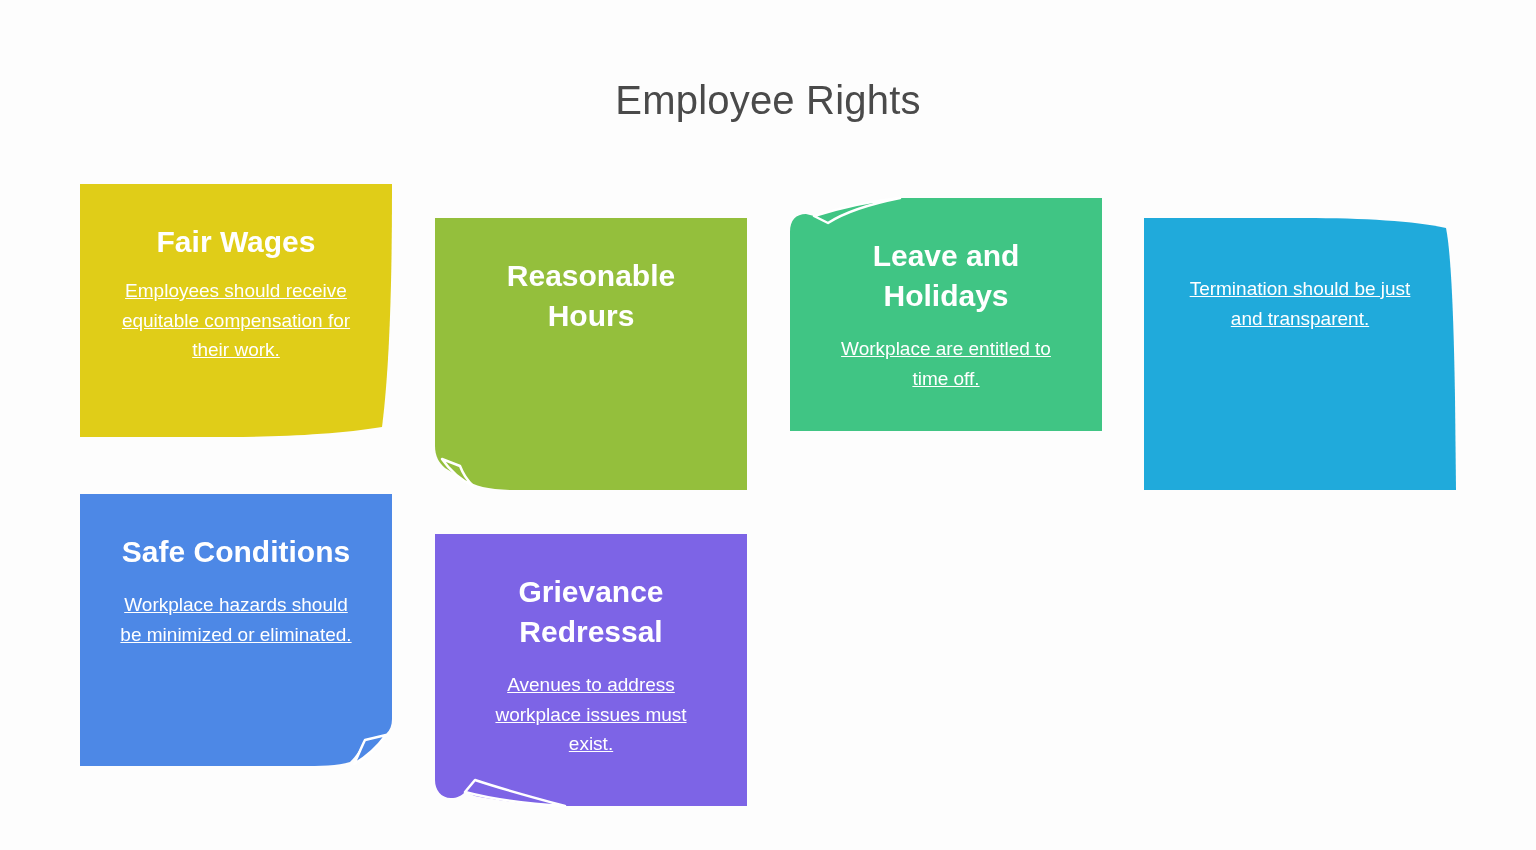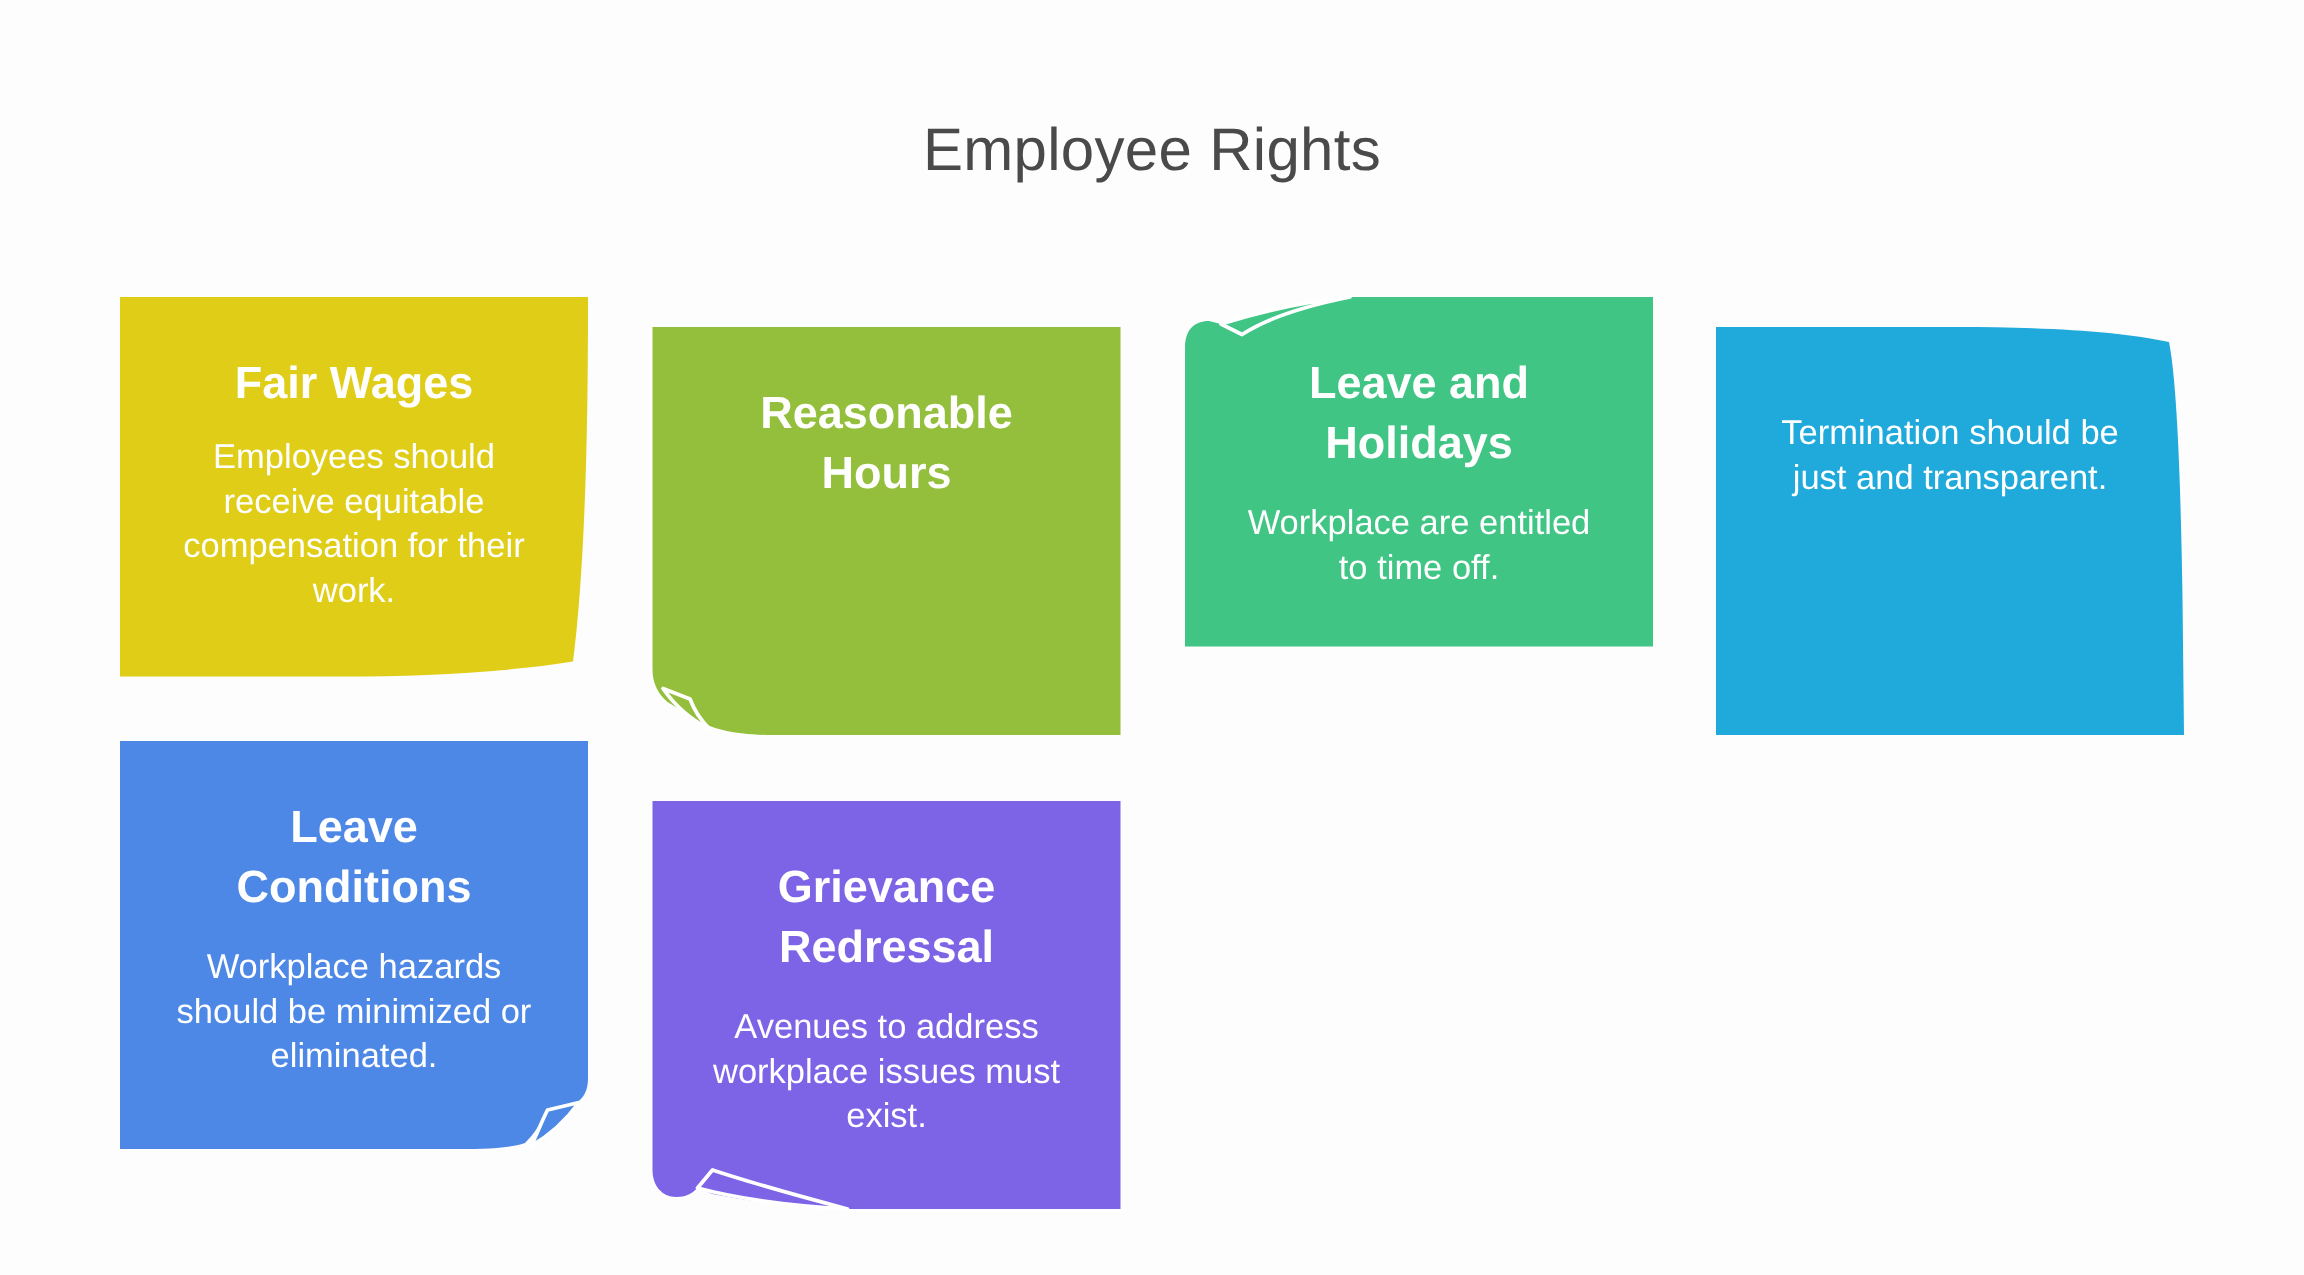--- a/index.html
+++ b/index.html
@@ -49,32 +49,33 @@
       text-align: center;
       box-sizing: border-box;
     }
     .card .title {
       font-weight: bold;
       font-size: 30px;
       line-height: 40px;
       width: 240px;
     }
     .card .desc {
-      font-size: 23px;
+      font-size: 19px;
       line-height: 29.5px;
       margin-top: 14px;
       width: 240px;
+      text-decoration: underline;
     }
   </style>
 </head>
 <body>
 
 <div class="page-title">Employee Rights</div>
 
-<div class="card" style="left:80px; top:198px; height:253px;">
+<div class="card" style="left:80px; top:184px; height:253px;">
   <svg class="shape" viewBox="0 0 312 253" preserveAspectRatio="none">
     <path d="M0,0 L312,0 L312,6 C312,90 310,180 302,243 C260,250 200,253 150,253 L0,253 Z" fill="#e0cd18"></path>
   </svg>
   <div class="content" style="padding-top:38px;">
     <div class="title">Fair Wages</div>
     <div class="desc" style="margin-top:14px;">Employees should receive equitable compensation for their work.</div>
   </div>
 </div>
 
 <div class="card" style="left:435px; top:218px; height:272px;">
@@ -106,21 +107,21 @@
     <div class="desc" style="margin-top:18px;">Termination should be just and transparent.</div>
   </div>
 </div>
 
 <div class="card" style="left:80px; top:494px; height:272px;">
   <svg class="shape" viewBox="0 0 312 272" preserveAspectRatio="none">
     <path d="M0,0 L312,0 L312,225 C312,238 304,244 292,245 L285,246 C280,256 276,262 270,268 C258,272 240,272 220,272 L0,272 Z" fill="#4d88e6"></path>
     <path d="M285,246 L306,241 C298,252 288,262 274,270 C278,262 281,254 285,246 Z" fill="#4d88e6" stroke="#ffffff" stroke-width="2.5" stroke-linejoin="round"></path>
   </svg>
   <div class="content" style="padding-top:38px;">
-    <div class="title">Leave Conditions</div>
+    <div class="title">Safe Conditions</div>
     <div class="desc" style="margin-top:18px;">Workplace hazards should be minimized or eliminated.</div>
   </div>
 </div>
 
 <div class="card" style="left:435px; top:534px; height:272px;">
   <svg class="shape" viewBox="0 0 312 272" preserveAspectRatio="none">
     <path d="M0,0 L312,0 L312,272 L130,272 C90,270 60,266 40,262 L30,258 C26,262 22,264 16,264 C6,264 0,256 0,246 Z" fill="#7d64e6"></path>
     <path d="M30,258 L40,246 C70,256 100,264 130,272 C95,270 60,266 30,258 Z" fill="#7d64e6" stroke="#ffffff" stroke-width="2.5" stroke-linejoin="round"></path>
   </svg>
   <div class="content" style="padding-top:38px;">

